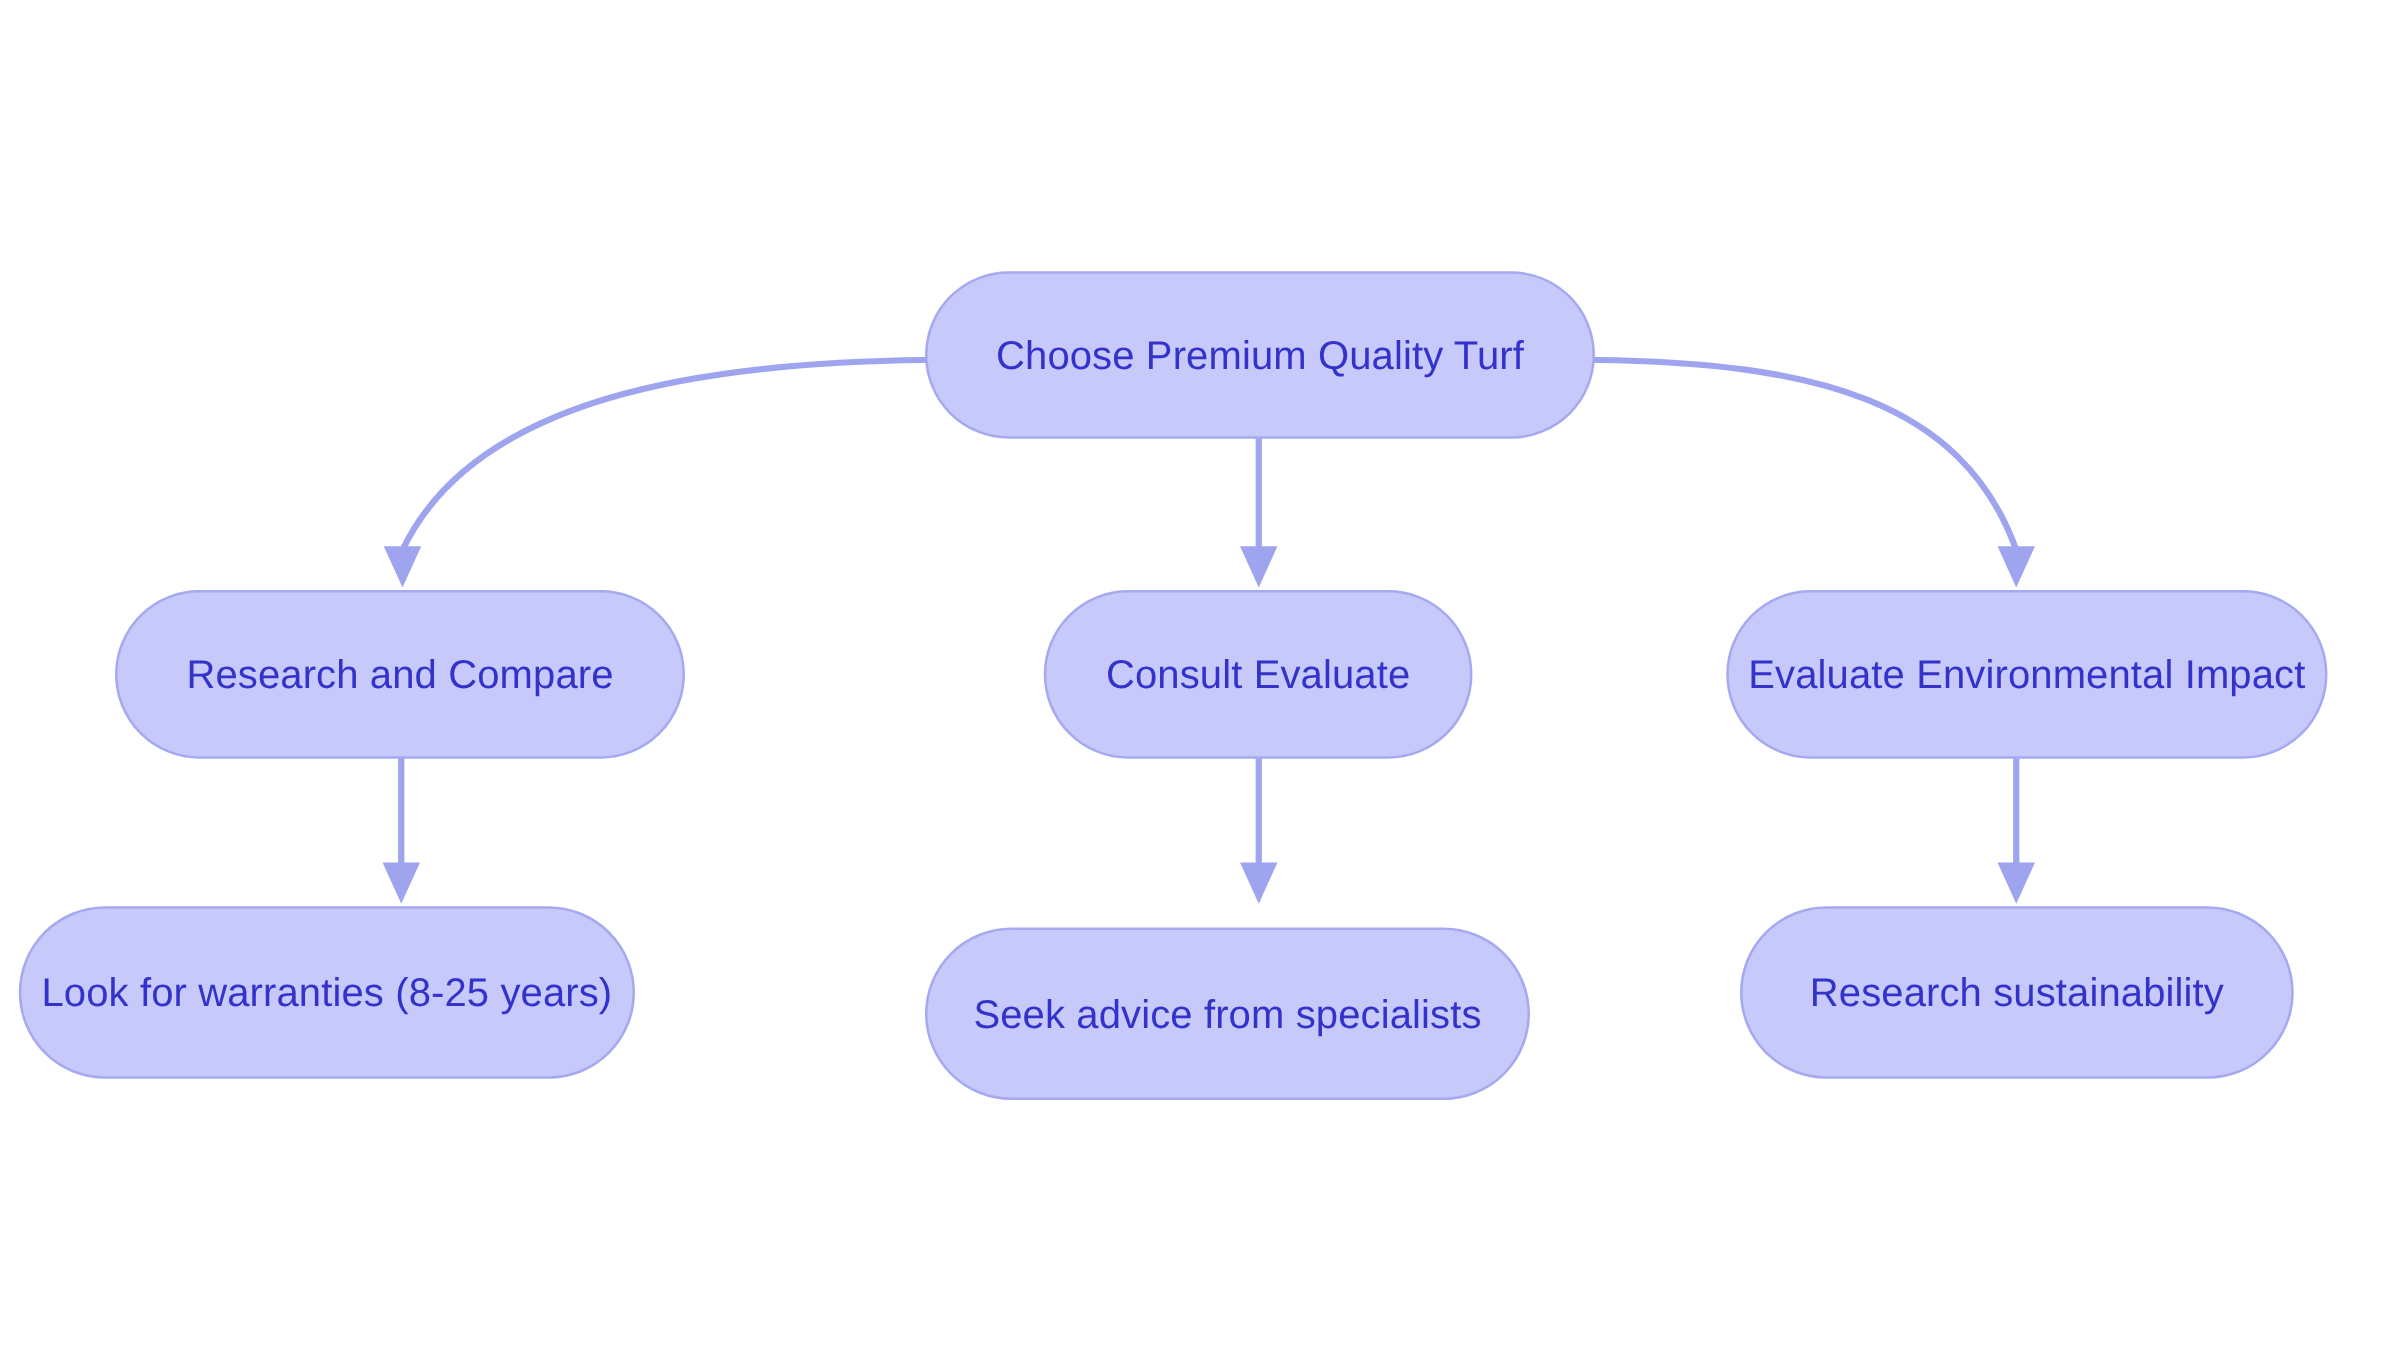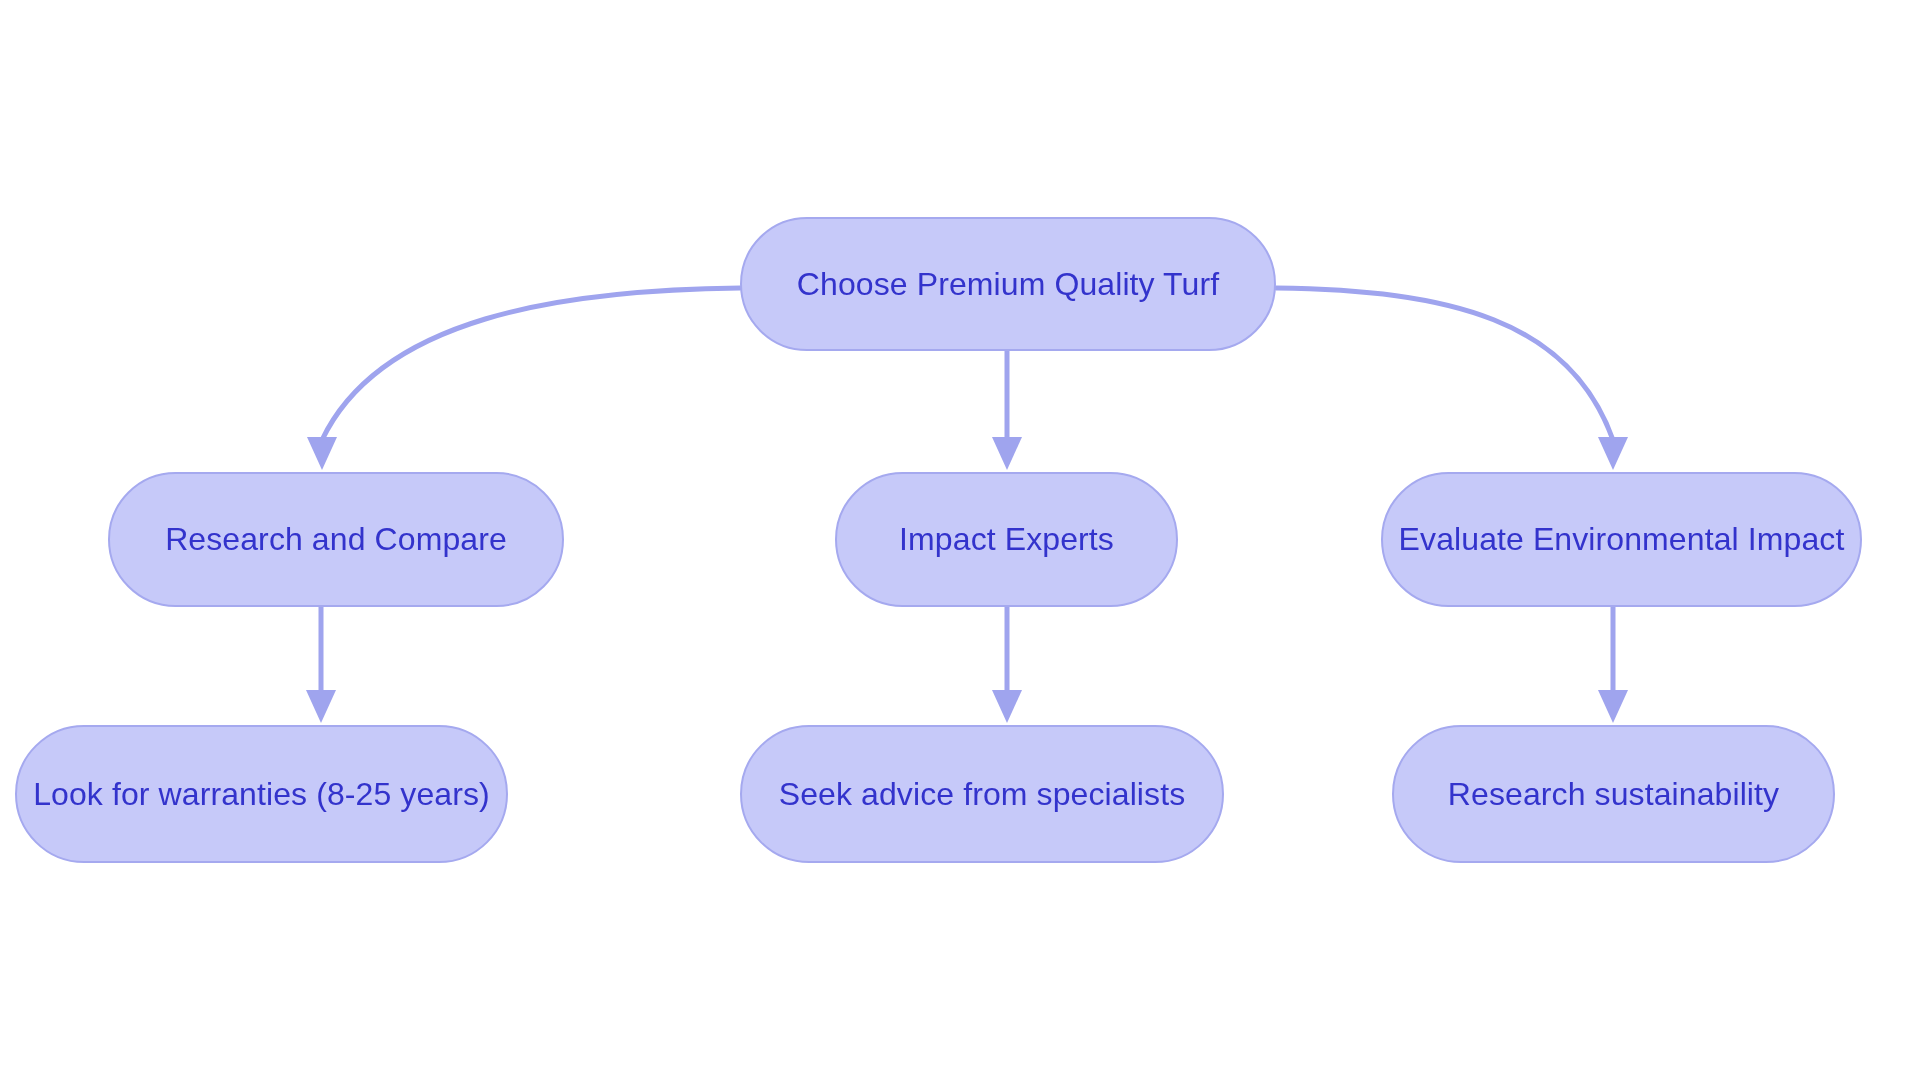--- a/index.html
+++ b/index.html
@@ -77,37 +77,37 @@
     <polygon points="992,690 1022,690 1007,723" fill="#9fa4ee"></polygon>
 
     <line x1="1613" y1="607" x2="1613" y2="693" stroke="#9fa4ee" stroke-width="5" stroke-linecap="round"></line>
     <polygon points="1598,690 1628,690 1613,723" fill="#9fa4ee"></polygon>
   </svg>
 
   <div class="node" style="left:740px; top:217px; width:536px; height:134px;">
     <span class="node-label">Choose Premium Quality Turf</span>
   </div>
 
-  <div class="node" style="left:108px; top:472px; width:456px; height:135px;">
+  <div class="node" style="left:92px; top:472px; width:456px; height:135px;">
     <span class="node-label">Research and Compare</span>
   </div>
 
   <div class="node" style="left:835px; top:472px; width:343px; height:135px;">
-    <span class="node-label">Impact Experts</span>
+    <span class="node-label">Consult Evaluate</span>
   </div>
 
   <div class="node" style="left:1381px; top:472px; width:481px; height:135px;">
     <span class="node-label">Evaluate Environmental Impact</span>
   </div>
 
   <div class="node" style="left:15px; top:725px; width:493px; height:138px;">
     <span class="node-label">Look for warranties (8-25 years)</span>
   </div>
 
-  <div class="node" style="left:740px; top:725px; width:484px; height:138px;">
+  <div class="node" style="left:740px; top:742px; width:484px; height:138px;">
     <span class="node-label">Seek advice from specialists</span>
   </div>
 
   <div class="node" style="left:1392px; top:725px; width:443px; height:138px;">
     <span class="node-label">Research sustainability</span>
   </div>
 
 </div>
 
 </body></html>

